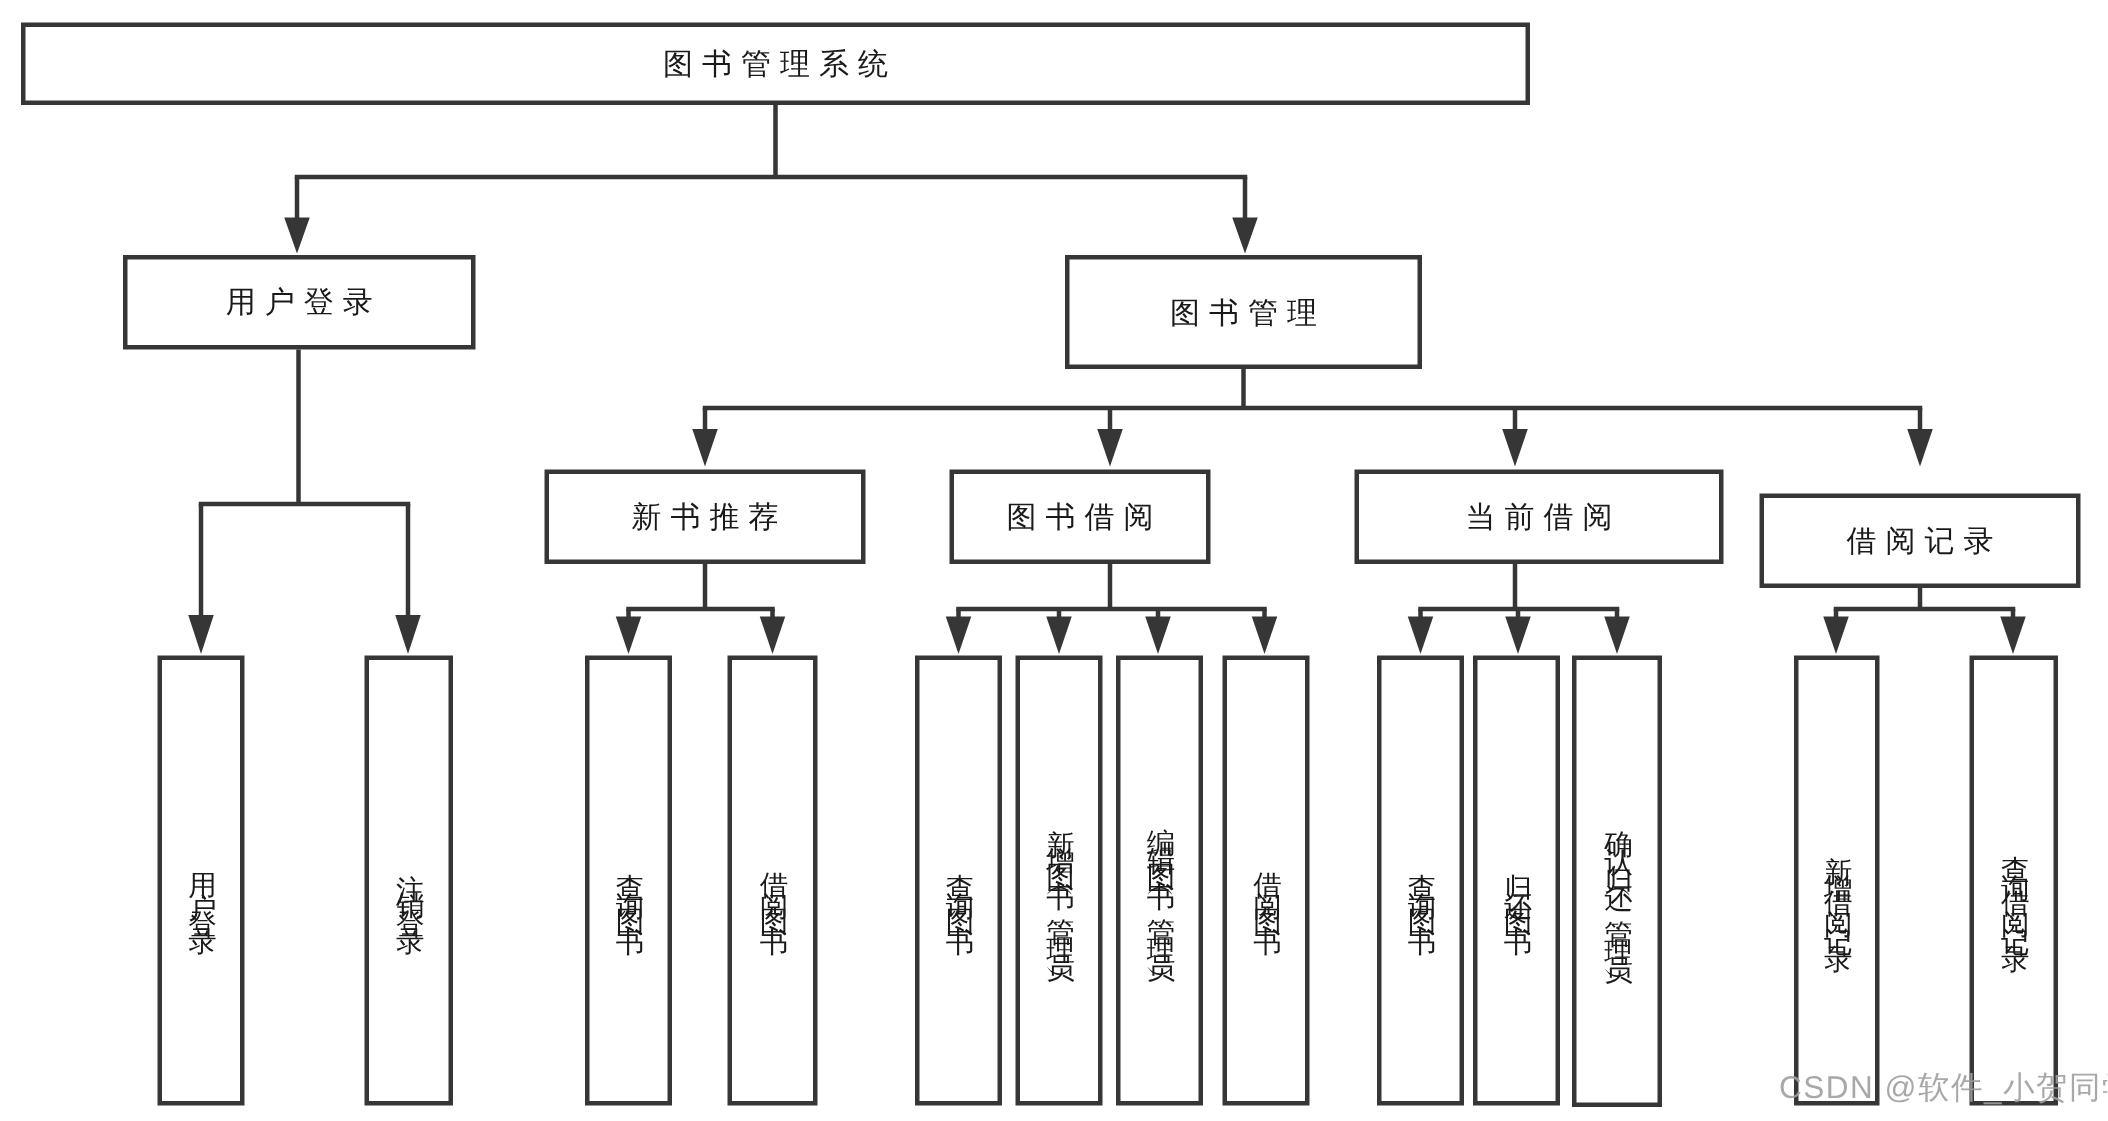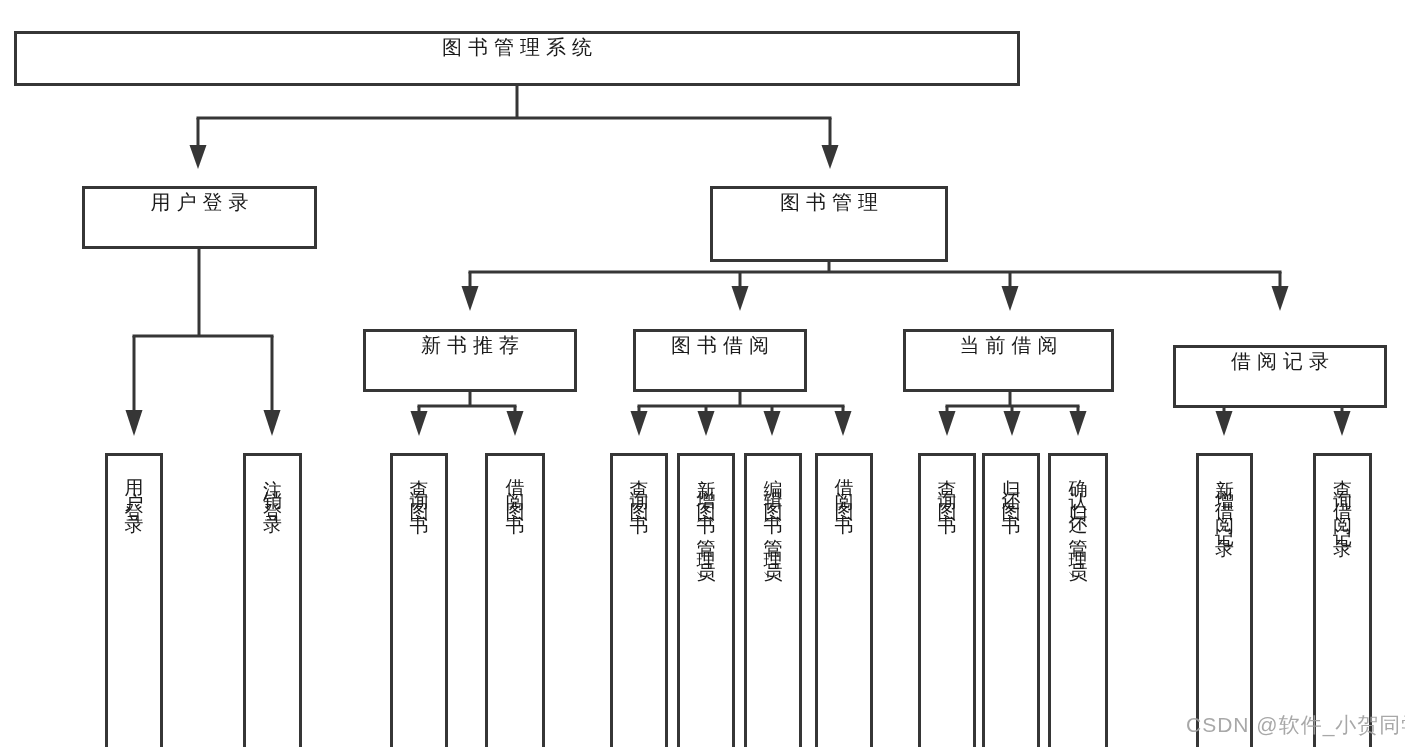--- a/index.html
+++ b/index.html
@@ -14,23 +14,22 @@
     position:absolute;left:0;top:0;width:1405px;height:747px;
     pointer-events:none;
   }
   .connectors line{stroke:var(--line,#363636);stroke-width:3;}
   .connectors polygon{fill:var(--line,#363636);}
   .box{
     position:absolute;
     background:var(--box-bg,#ffffff);
     border:3px solid var(--line,#363636);
     box-sizing:border-box;
-    display:flex;justify-content:center;
+    display:flex;align-items:center;justify-content:center;
     color:var(--text,#1a1a1a);
-    margin-top:16px;
   }
   .box.h .lbl{
     font-size:20px;
     letter-spacing:6px;
     padding-left:6px;
     white-space:nowrap;
   }
   .box.vert .lbl{
     writing-mode:vertical-rl;
     text-orientation:mixed;
@@ -142,21 +141,21 @@
   <div class="box h" style="left:710px;top:170px;width:238px;height:76px;">
     <span class="lbl">图书管理</span>
   </div>
 
   <div class="box h" style="left:363px;top:313px;width:214px;height:63px;">
     <span class="lbl">新书推荐</span>
   </div>
   <div class="box h" style="left:633px;top:313px;width:174px;height:63px;">
     <span class="lbl">图书借阅</span>
   </div>
-  <div class="box h" style="left:903px;top:313px;width:211px;height:63px;">
+  <div class="box h" style="left:903px;top:313px;width:246px;height:63px;">
     <span class="lbl">当前借阅</span>
   </div>
   <div class="box h" style="left:1173px;top:329px;width:214px;height:63px;">
     <span class="lbl">借阅记录</span>
   </div>
 
   <div class="box vert" style="left:105px;top:437px;width:58px;height:300px;">
     <span class="lbl">用户登录</span>
   </div>
   <div class="box vert" style="left:243px;top:437px;width:59px;height:300px;">

